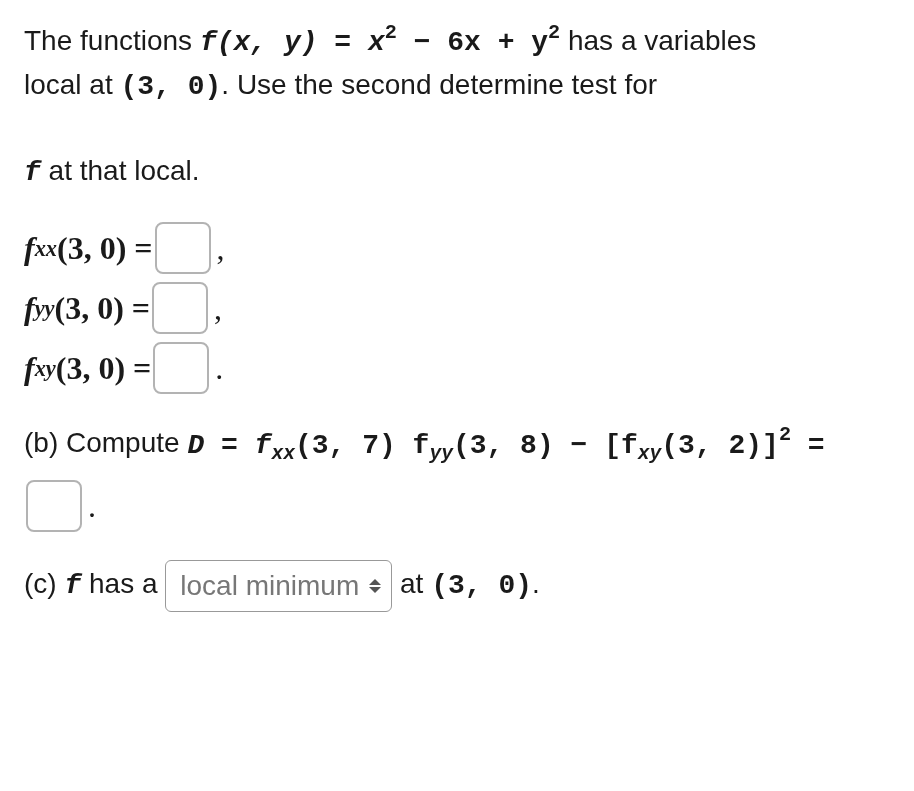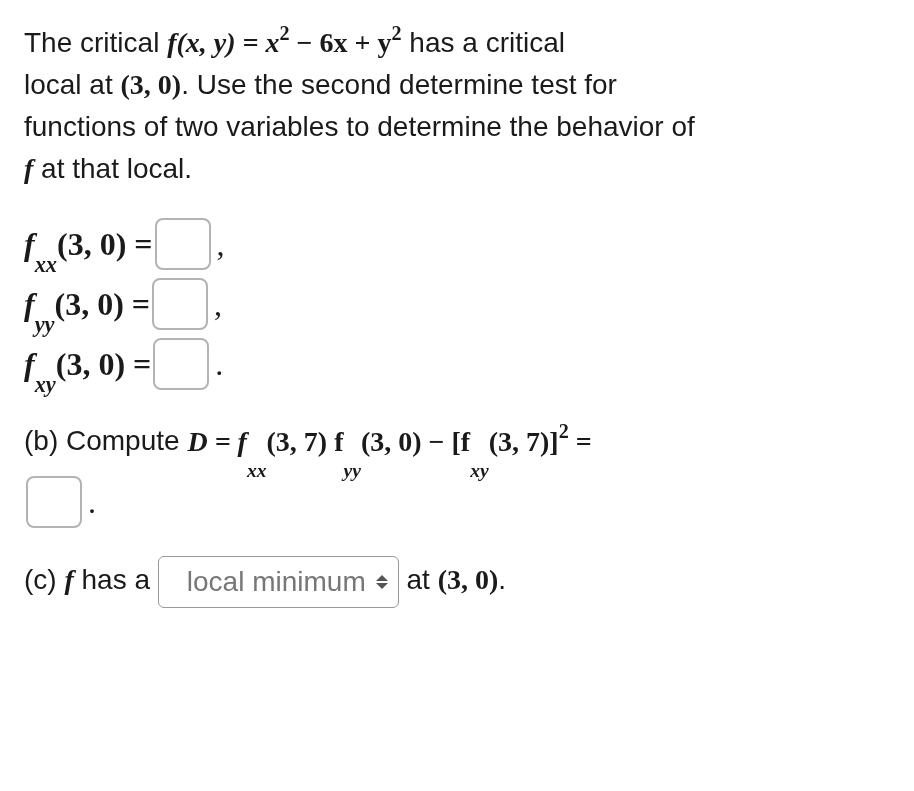--- a/index.html
+++ b/index.html
@@ -15,21 +15,21 @@
       background: #ffffff;
       width: 914px;
     }
     .problem-intro {
       margin-bottom: 28px;
     }
     .part {
       margin-bottom: 28px;
     }
     .math {
-      font-family: Liberation Serif, serif;
+      font-family: Liberation Mono, monospace;
       margin-top: 44px;
     }
     .mi {
       font-style: italic;
     }
     .answer-box {
       display: inline-block;
       width: 56px;
       height: 52px;
       border: 2px solid #b3b3b3;
@@ -44,21 +44,20 @@
       border: 1.5px solid #999;
       border-radius: 6px;
       padding: 4px 10px 4px 14px;
       font-size: 28px;
       vertical-align: middle;
       background: #fff;
       gap: 10px;
     }
     .dropdown-text {
       color: #777;
-      margin-left: 14px;
     }
     .chevron {
       display: inline-flex;
       flex-direction: column;
       line-height: 0;
     }
     .chev-up, .chev-down {
       width: 0;
       height: 0;
       border-left: 6px solid transparent;
@@ -75,42 +74,42 @@
       display: flex;
       align-items: center;
       margin-bottom: 8px;
       font-family: 'Times New Roman', Times, serif;
       font-size: 32px;
     }
     .sub {
       font-size: 0.7em;
       vertical-align: sub;
       position: relative;
-      top: 20px;
+      top: 0;
     }
     .sup {
       font-size: 0.72em;
       vertical-align: super;
       position: relative;
       top: -2px;
     }
     .bold {
       font-weight: bold;
     }
     .partb-line {
       display: block;
     }
   </style>
 </head>
 <body>
 
 <div class="problem-intro">
-  <span>The critical </span><span class="math"><span class="mi bold">f(x, y) = x</span><span class="sup bold">2</span><span class="bold"> − 6x + y</span><span class="sup bold">2</span></span><span> has a critical</span><br>
+  <span>The functions </span><span class="math"><span class="mi bold">f(x, y) = x</span><span class="sup bold">2</span><span class="bold"> − 6x + y</span><span class="sup bold">2</span></span><span> has a variables</span><br>
   <span>local at </span><span class="math bold">(3, 0)</span><span>. Use the second determine test for</span><br>
-  <span>functions of two variables to determine the behavior of</span><br>
+  <br>
   <span class="math mi bold">f</span><span> at that local.</span>
 </div>
 
 <div class="part">
 
   <div class="eqline">
     <span class="mi bold">f</span>
       <span class="sub mi bold">xx</span>
       <span class="bold">(3, 0) = </span>
     <span class="answer-box"></span>
@@ -129,21 +128,21 @@
     <span class="mi bold">f</span>
       <span class="sub mi bold">xy</span>
       <span class="bold">(3, 0) = </span>
     <span class="answer-box"></span>
     <span style="margin-left:4px;">.</span>
   </div>
 </div>
 
 <div class="part">
   <div class="partb-line">
-    <span>(b) Compute </span><span class="math bold"><span class="mi">D = f</span><span class="sub mi">xx</span><span>(3, 7) f</span><span class="sub mi">yy</span><span>(3, 0) − [f</span><span class="sub mi">xy</span><span>(3, 7)]</span><span class="sup">2</span><span> = </span></span>
+    <span>(b) Compute </span><span class="math bold"><span class="mi">D = f</span><span class="sub mi">xx</span><span>(3, 7) f</span><span class="sub mi">yy</span><span>(3, 8) − [f</span><span class="sub mi">xy</span><span>(3, 2)]</span><span class="sup">2</span><span> = </span></span>
   </div>
   <div class="eqline" style="margin-top:10px;">
     <span class="answer-box"></span>
     <span style="margin-left:4px;">.</span>
   </div>
 </div>
 
 <div class="part" style="margin-bottom:4px;">
   <span>(c) </span><span class="math mi bold">f</span><span> has a </span><span class="dropdown">
     <span class="dropdown-text">local minimum</span>

